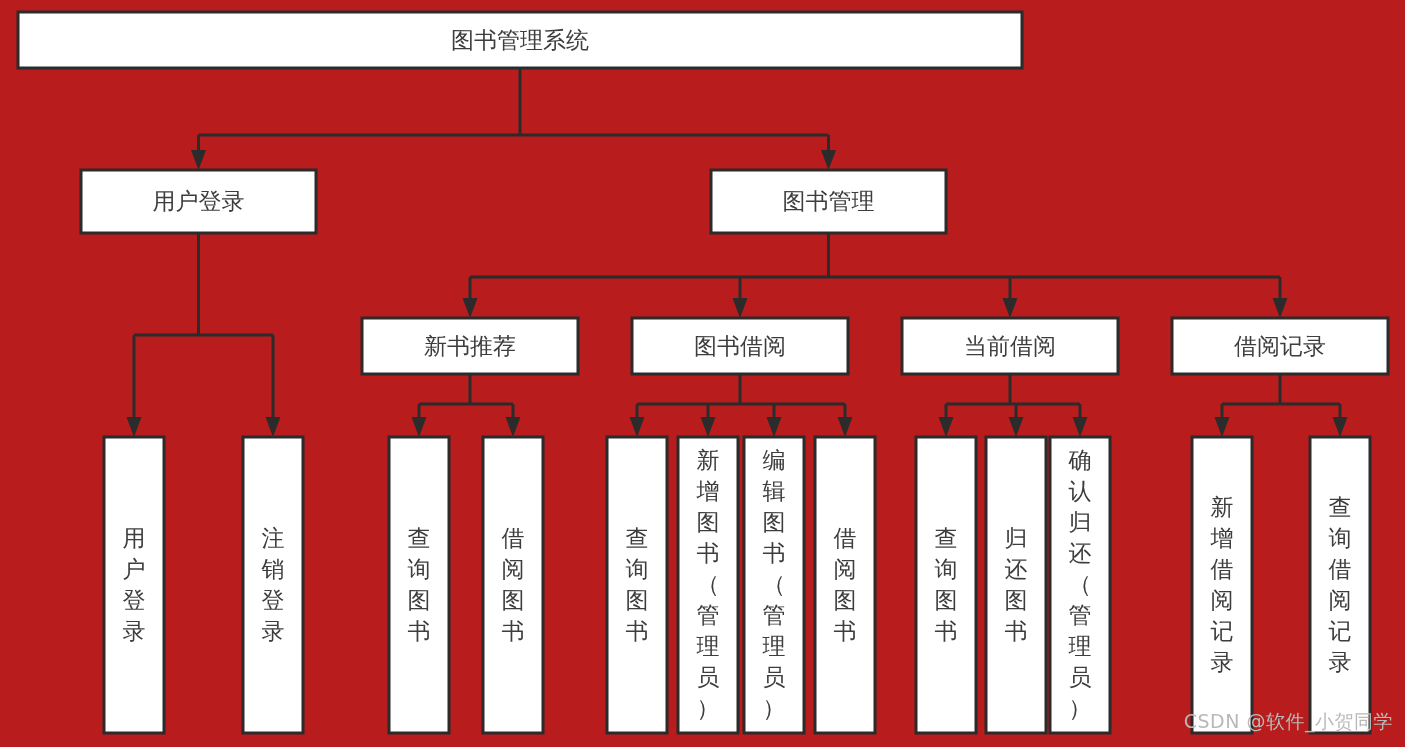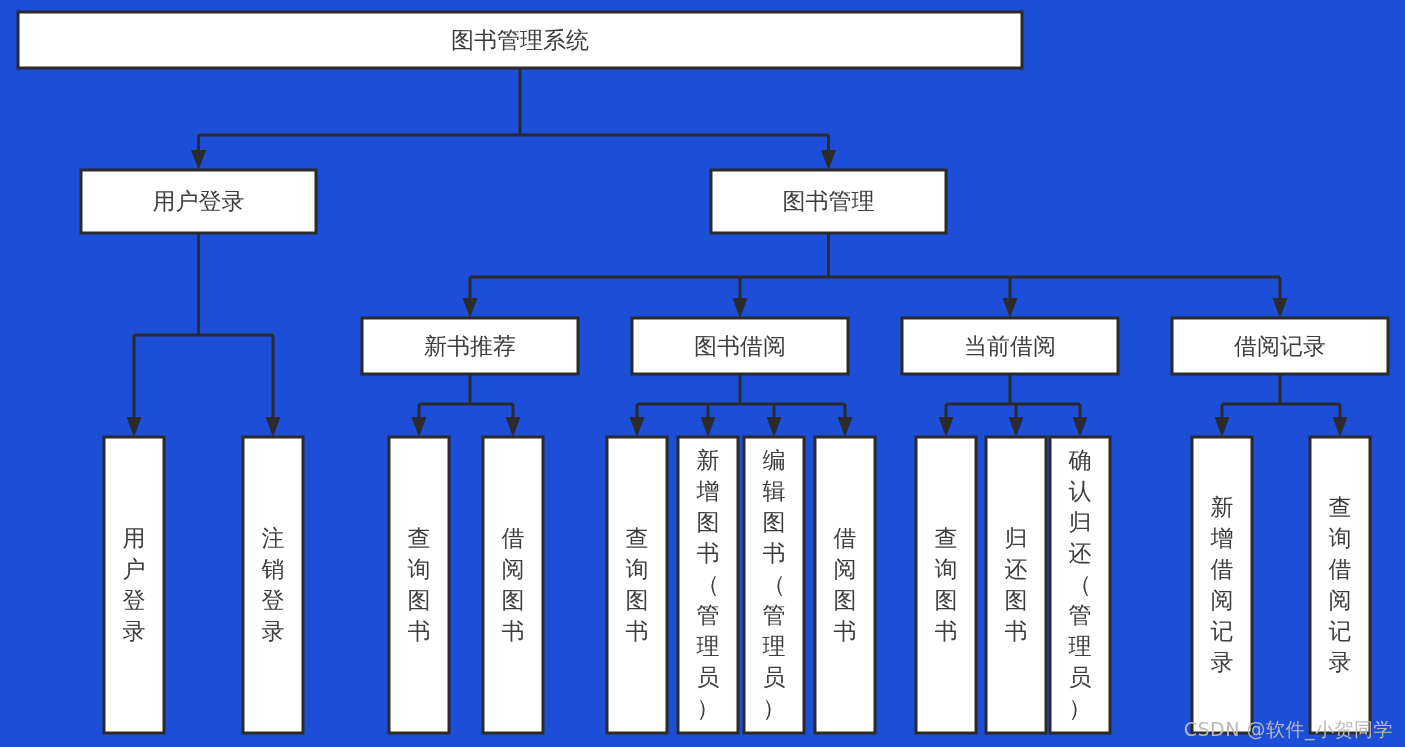--- a/index.html
+++ b/index.html
@@ -10,21 +10,21 @@
   body {
     width: 1405px;
     height: 747px;
     font-family: "DejaVu Sans", "Liberation Sans", sans-serif;
     overflow: hidden;
   }
   #diagram-root {
     position: relative;
     width: 1405px;
     height: 747px;
-    background: #1d4ed8;
+    background: #b91c1c;
   }
   #diagram-svg {
     position: absolute;
     left: 0;
     top: 0;
     width: 1405px;
     height: 747px;
     display: block;
   }
   .node-box {
@@ -52,21 +52,21 @@
   .node-label-v {
     fill: #3d3d3d;
     font-family: "DejaVu Sans", "Liberation Sans", sans-serif;
     font-size: 23px;
     text-anchor: middle;
     dominant-baseline: middle;
   }
   .watermark {
     position: absolute;
     right: 12px;
-    bottom: 4px;
+    bottom: 12px;
     font-family: "DejaVu Sans", "Liberation Sans", sans-serif;
     font-size: 19px;
     color: #b9b9b9;
     white-space: nowrap;
     letter-spacing: 0.5px;
   }
 </style>
 </head>
 <body>
 

